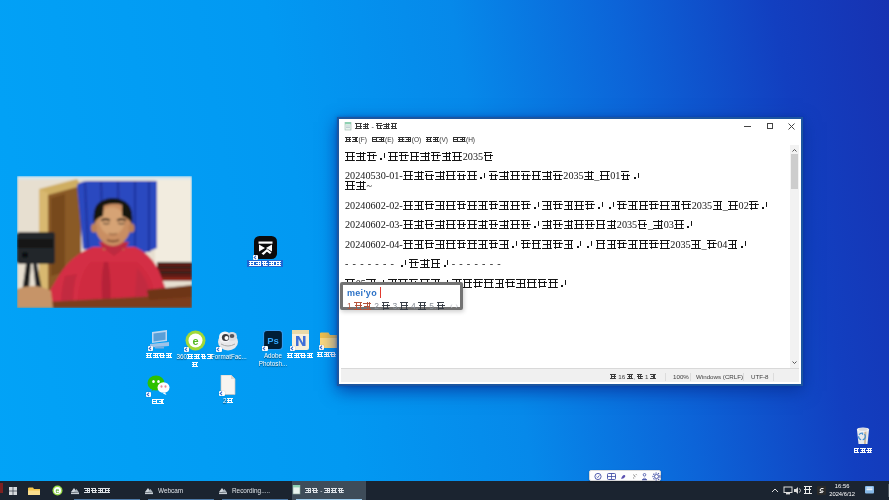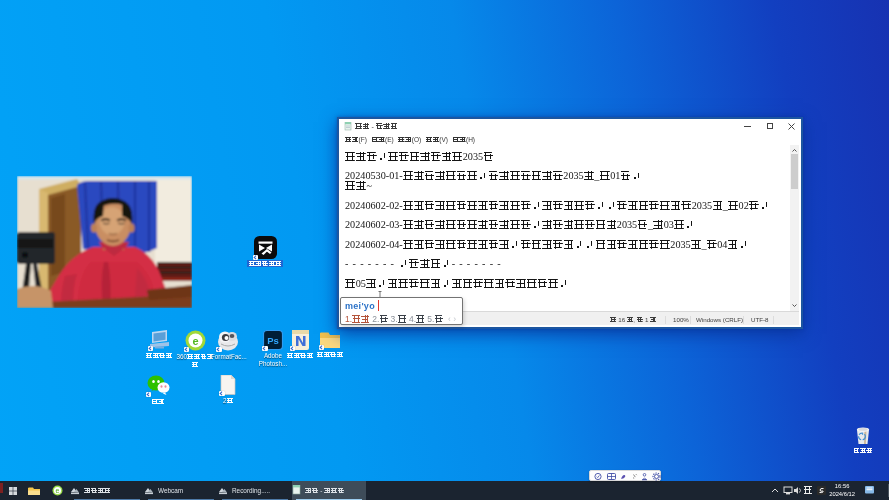--- a/index.html
+++ b/index.html
@@ -6,33 +6,33 @@
 .abs{position:absolute}
 
 .c,.q{display:inline-block;width:.95em;height:.88em;margin:0 .06em 0 .04em;vertical-align:-.07em;background-repeat:no-repeat}
 .c{background-image:linear-gradient(currentColor,currentColor),linear-gradient(currentColor,currentColor),linear-gradient(currentColor,currentColor),linear-gradient(currentColor,currentColor),linear-gradient(currentColor,currentColor);background-size:100% 1px,88% 1px,100% 1px,1px 100%,1px 78%;background-position:50% 0,50% 48%,50% 100%,16% 100%,78% 50%}
 .c:nth-of-type(2n){background-size:100% 1px,70% 1px,100% 1px,1px 100%,1px 100%;background-position:50% 8%,30% 55%,50% 100%,50% 100%,85% 0}
 .c:nth-of-type(3n){background-size:88% 1px,100% 1px,78% 1px,1px 88%,1px 60%;background-position:20% 0,50% 42%,60% 95%,22% 100%,70% 60%}
 .q{background-image:linear-gradient(currentColor,currentColor),linear-gradient(currentColor,currentColor);background-size:2px 2px,1px 55%;background-position:30% 85%,70% 30%}
 
 #cam{left:17px;top:176px;width:175px;height:132px}
 
-#win{left:337px;top:117px;width:466px;height:212px;background:#fff;border:2px solid #1c56a0;box-shadow:0 5px 16px rgba(8,48,150,.8),0 0 3px rgba(8,48,150,.5)}
+#win{left:337px;top:117px;width:466px;height:269px;background:#fff;border:2px solid #1c56a0;box-shadow:0 5px 16px rgba(8,48,150,.8),0 0 3px rgba(8,48,150,.5)}
 #tbar{height:15px;background:#fff;font-size:7px;color:#3a3a3a;line-height:15px;padding-left:5px}
 #tbar .ttl{margin-left:3px;letter-spacing:0}
 #wbtn{position:absolute;right:0;top:0;width:100px;height:14px;color:#333;font-size:8px}
 #menu{height:11px;font-size:6.5px;color:#333;padding-left:6px;line-height:11px}
 #menu span.m{margin-right:4.5px}
 #txt{position:absolute;left:2px;top:26px;right:11px;bottom:16px;font-family:"Liberation Serif",serif;font-size:10.2px;line-height:9.6px;color:#141414;padding:7px 0 0 4px;white-space:nowrap;overflow:hidden}
 #sbar{position:absolute;top:26px;right:2px;bottom:16px;width:9px;background:#f2f2f2;color:#555}
 #stat{position:absolute;left:2px;right:2px;bottom:2px;height:14px;background:#f0f0f0;border-top:1px solid #d9d9d9;font-size:6.2px;color:#3c3c3c}
 #stat div{position:absolute;top:4px}
 .vsep{position:absolute;top:1px;bottom:1px;width:1px;background:#dcdcdc}
 
-#ime{left:340px;top:297px;width:123px;height:28px;background:#fff;border:1px solid #737373;border-radius:2px;box-shadow:1px 2px 4px rgba(0,0,0,.18);z-index:30}
+#ime{left:340px;top:282px;width:123px;height:28px;background:#fff;border:3px solid #737373;border-radius:2px;box-shadow:1px 2px 4px rgba(0,0,0,.18);z-index:30}
 #py{position:absolute;left:4px;top:3px;font-size:9px;font-weight:bold;color:#2c72c7;letter-spacing:.3px}
 #caret{position:absolute;left:37px;top:2px;width:1px;height:11px;background:#e03a2f}
 #cand{position:absolute;left:4px;top:16px;font-size:8.5px;color:#3a4048}
 
 .dico{position:absolute;width:34px;text-align:center}
 .dico .ic{display:block;margin:0 auto;position:relative}
 .dico .lb{margin-top:2px;font-size:6.3px;color:#fff;line-height:8px;text-shadow:0 1px 1px rgba(0,0,0,.55)}
 .sc{position:absolute;left:-1px;bottom:-1px;width:5.5px;height:5.5px;background:#fff;border-radius:1px;box-shadow:0 0 1px rgba(0,0,0,.35)}
 .sc:after{content:"";position:absolute;left:1.2px;top:1.2px;width:2.4px;height:2.4px;border-left:1.1px solid #2a62c9;border-bottom:1.1px solid #2a62c9;transform:rotate(45deg)}
 

